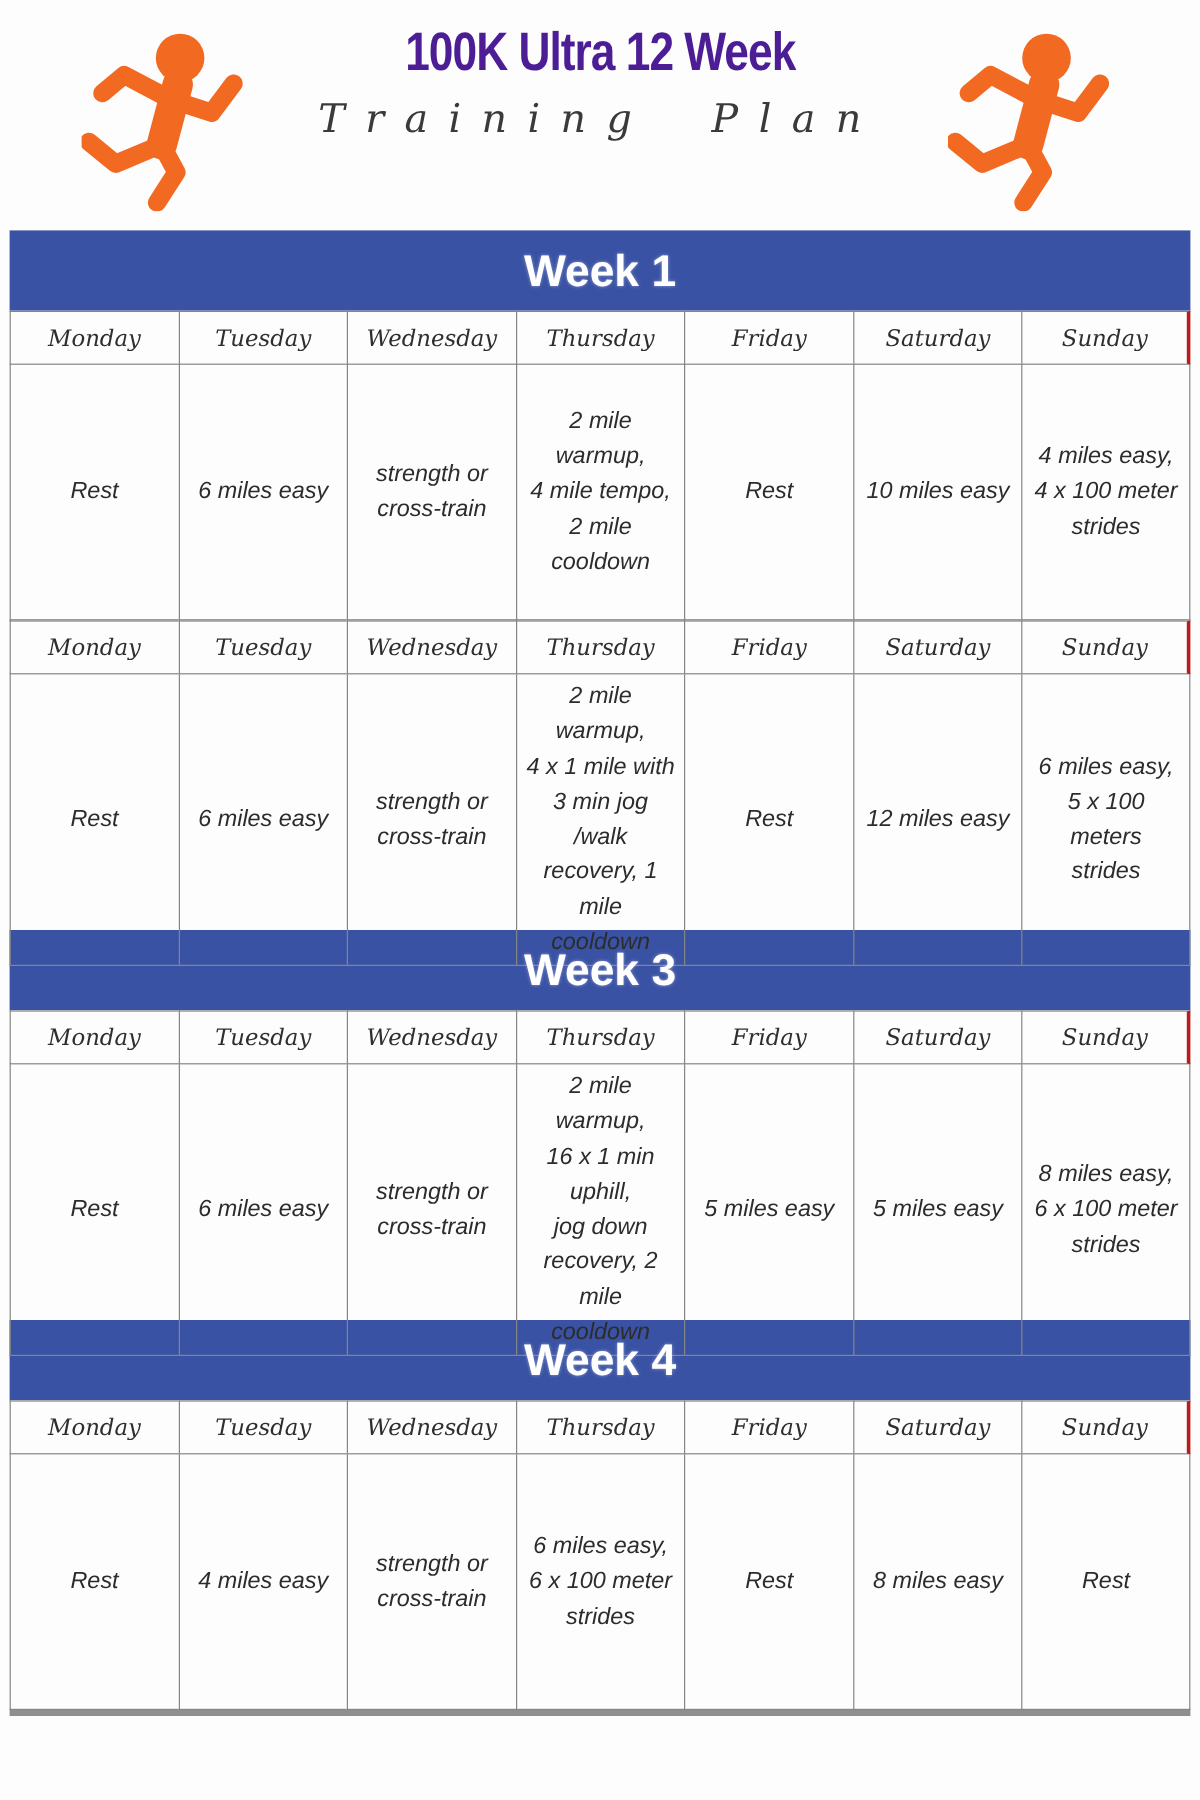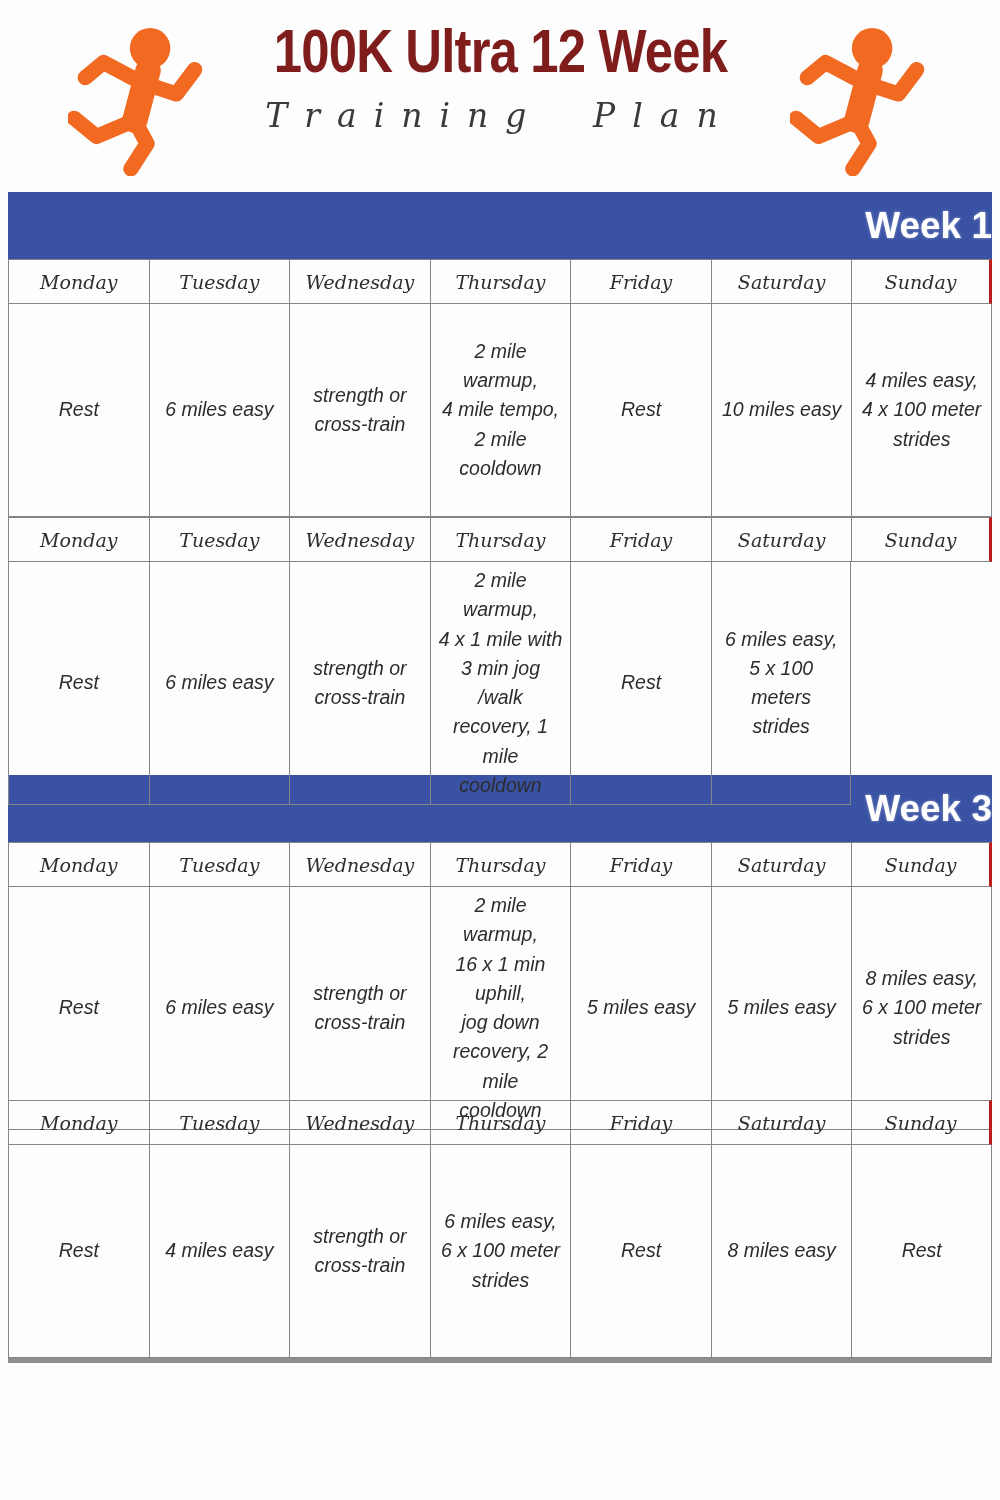--- a/index.html
+++ b/index.html
@@ -7,31 +7,31 @@
               font-family:"Liberation Sans", sans-serif; }
 
   .page { position:relative; width:1000px; height:1500px; background:#fdfdfe; }
 
   
   .header { position:relative; height:192px; }
   .runner { position:absolute; top:24px; width:148px; height:152px; }
   .runner.left  { left:68px; }
   .runner.right { left:790px; }
   .titles { position:absolute; left:0; right:0; top:20px; text-align:center; }
-  .main-title { font-size:62px; font-weight:700; color:#7f1d1d; line-height:1.0;
+  .main-title { font-size:45px; font-weight:700; color:#4c1d95; line-height:1.0;
                 letter-spacing:-1px; white-space:nowrap; }
   .condensed { display:inline-block; transform:scaleX(0.82); transform-origin:center; }
   .subtitle { margin-top:14px; font-size:33px; color:#3a3a3a;
               font-family:"DejaVu Serif", cursive; font-style:italic;
               letter-spacing:17px; word-spacing:22px; }
 
   
   .table-wrap { position:absolute; left:8px; top:192px; width:984px; }
 
-  .week-banner { height:67px; background:#3a52a4; color:#ffffff; text-align:right;
+  .week-banner { height:67px; background:#3a52a4; color:#ffffff; text-align:center;
                  line-height:67px; font-size:37px; font-weight:700;
                  text-shadow:0 0 3px rgba(255,255,255,0.45); }
 
   .day-row { display:grid; grid-template-columns:repeat(7,1fr); height:45px;
              background:#fdfdfe; }
   .day-cell { border-top:1px solid #858585; border-bottom:1px solid #858585;
               border-left:1px solid #858585; display:flex; align-items:center;
               justify-content:center; font-family:"DejaVu Serif", cursive;
               font-style:italic; font-size:19px; color:#2e2e2e; }
   .day-cell:last-child { border-right:3px solid #b91c1c; }
@@ -125,20 +125,21 @@
         <div class="content-cell">Rest</div>
         <div class="content-cell">6 miles easy</div>
         <div class="content-cell">strength or
 cross-train</div>
         <div class="content-cell">2 mile warmup,
 4 x 1 mile with
 3 min jog /walk
 recovery, 1 mile
 cooldown</div>
         <div class="content-cell">Rest</div>
+        <div class="content-cell">12 miles easy</div>
         <div class="content-cell">6 miles easy,
 5 x 100 meters
 strides</div>
       </div>
     </section>
 
     <section class="week">
       <div class="week-banner">
         <span>Week 3</span>
       </div>
@@ -163,20 +164,23 @@
 cooldown</div>
         <div class="content-cell">5 miles easy</div>
         <div class="content-cell">5 miles easy</div>
         <div class="content-cell">8 miles easy,
 6 x 100 meter
 strides</div>
       </div>
     </section>
 
     <section class="week">
+      <div class="week-banner">
+        <span>Week 4</span>
+      </div>
       <div class="day-row">
         <div class="day-cell">Monday</div>
         <div class="day-cell">Tuesday</div>
         <div class="day-cell">Wednesday</div>
         <div class="day-cell">Thursday</div>
         <div class="day-cell">Friday</div>
         <div class="day-cell">Saturday</div>
         <div class="day-cell">Sunday</div>
       </div>
       <div class="content-row">

